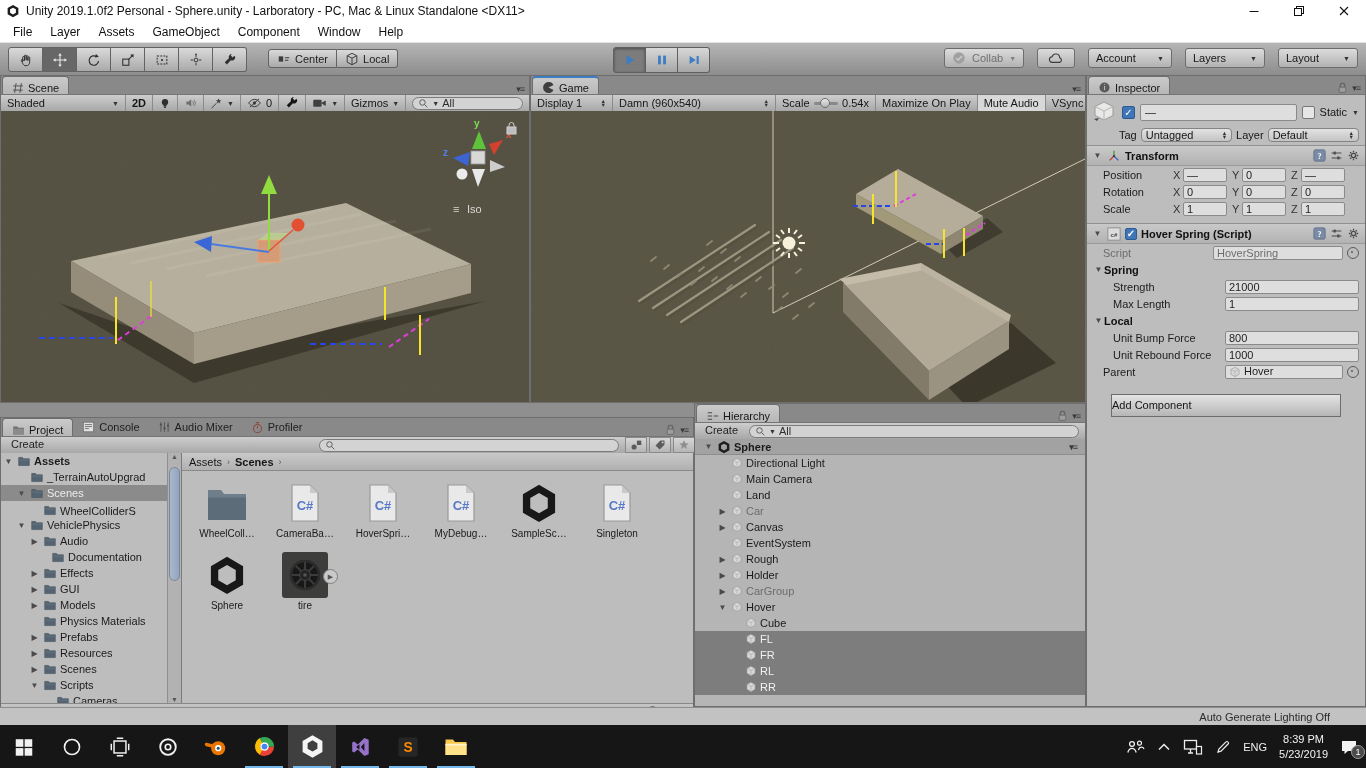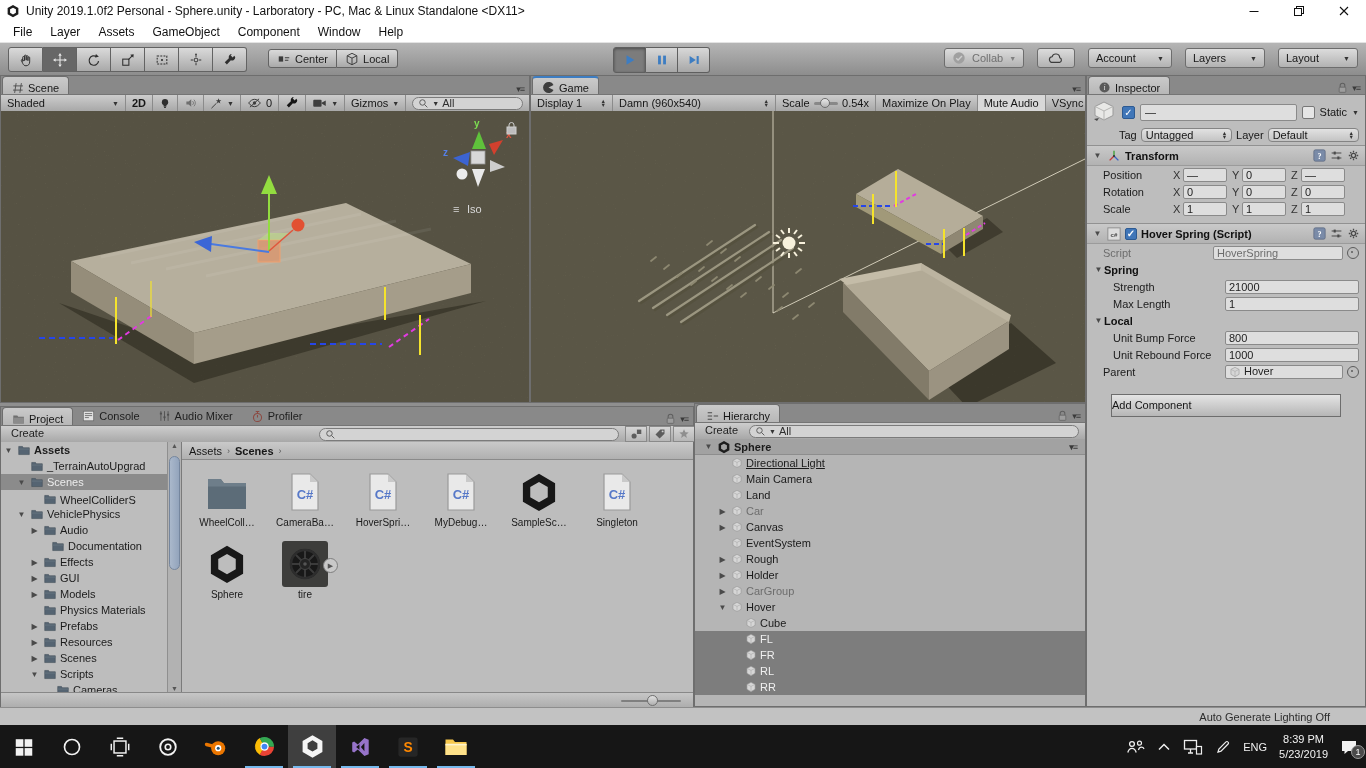--- a/index.html
+++ b/index.html
@@ -75,21 +75,21 @@
   .axf{width:44px;margin-right:5px;flex:none;}
   .wfield{flex:1;}
   .grp .ilab-g{font-weight:bold;color:#111;}
   .glab{width:112px;flex:none;white-space:nowrap;overflow:hidden;color:#1c1c1c;}
   .dim{color:#6d6d6d;}
   .picker{width:10px;height:10px;border:1px solid #5c5c5c;border-radius:50%;flex:none;position:relative;margin-left:4px;}
   .picker::after{content:"";position:absolute;left:3px;top:3px;width:2px;height:2px;border-radius:50%;background:#5c5c5c;}
   .addcomp{width:228px;height:21px;margin:14px auto 12px;background:linear-gradient(#e4e4e4,#b6b6b6);border:1px solid #6d6d6d;border-radius:0;text-align:left;line-height:20px;color:#161616;}
 
   
-  .project{left:0;top:406px;width:694px;height:304px;}
+  .project{left:0;top:417px;width:694px;height:304px;}
   .createbtn{height:15px;display:flex;align-items:center;gap:3px;padding:0 7px;color:#222;flex-direction:column;}
   .ptree{position:absolute;left:0;top:35px;bottom:16px;width:180px;border-right:1px solid #7b7b7b;overflow:hidden;background:#bdbdbd;}
   .trow{height:16px;display:flex;align-items:center;gap:3px;white-space:nowrap;box-sizing:border-box;color:#1b1b1b;}
   .trow.sel{background:#8b8b8b;color:#ececec;}
   .trow .bold{font-weight:bold;}
   .tsb{position:absolute;right:0;top:0;bottom:0;width:13px;background:#b2b2b2;border-left:1px solid #8f8f8f;font-size:7px;color:#555;text-align:center;}
   .tsb-thumb{position:absolute;left:1px;right:1px;top:14px;height:112px;background:linear-gradient(90deg,#aab8cb,#93a4bc);border:1px solid #75869e;border-radius:6px;}
   .pgrid{position:absolute;left:181px;top:35px;right:0;bottom:16px;background:#bdbdbd;overflow:hidden;}
   .crumb{height:17px;background:linear-gradient(#c9c9c9,#b0b0b0);border-bottom:1px solid #8a8a8a;display:flex;align-items:center;gap:5px;padding:0 7px;}
   .crumb .sep{color:#5a5a5a;font-size:9px;}
@@ -1195,21 +1195,21 @@
         <div class="hrow2 scene" style="padding-left: 8px;">
           <span class="fold">▼</span>
           <span class="icn">
             <svg width="14" height="14" viewBox="0 0 24 24">
               <path fill-rule="evenodd" d="M12 1.6L21.2 7v10.6L12 22.9 2.8 17.6V7z M12 6.3L7 9.2v5.8l5 2.9 5-2.9V9.2z" fill="#1d1d1d"></path>
             </svg>
           </span>
           <span class="">Sphere</span>
           <span class="hmenu mglyph">▾≡</span>
         </div>
-        <div class="hrow2" style="padding-left: 22px; text-decoration: underline;">
+        <div class="hrow2" style="padding-left: 22px;">
           <span class="fold"></span>
           <span class="icn">
             <svg width="12" height="12" viewBox="0 0 16 16">
               <path d="M8 1.8l5.4 2.7v6.6L8 14.2l-5.4-3.1V4.5z" fill="#d6d6d6" stroke="#969696" stroke-width=".8"></path>
               <path d="M2.6 4.5L8 7.2l5.4-2.7M8 7.2v7" fill="none" stroke="#a8a8a8" stroke-width=".8"></path>
             </svg>
           </span>
           <span class="">Directional Light</span>
         </div>
         <div class="hrow2" style="padding-left: 22px;">

